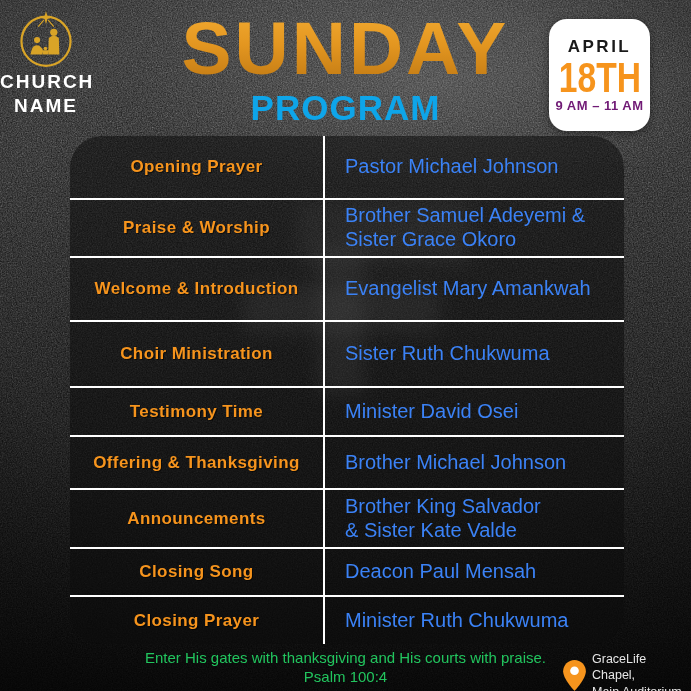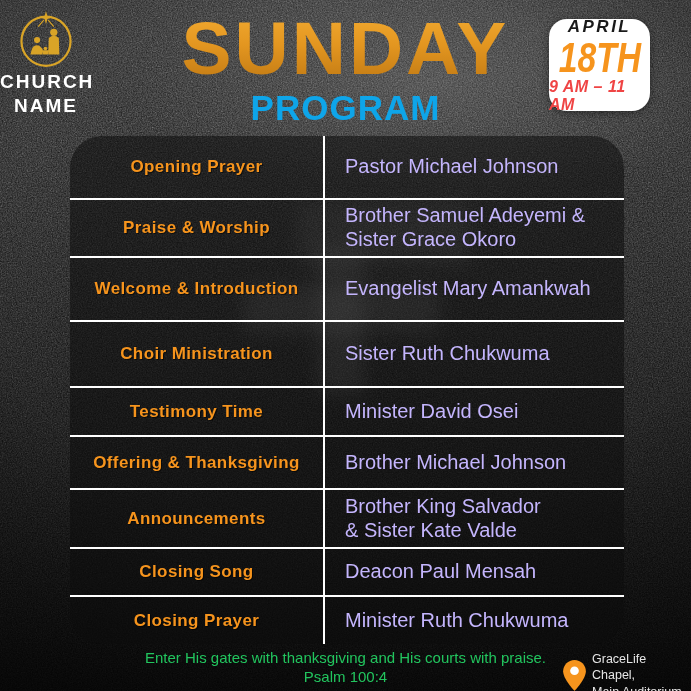--- a/index.html
+++ b/index.html
@@ -35,46 +35,45 @@
   
   .title-block{position:absolute;left:0;right:0;top:11px;text-align:center;}
   .sunday{font-weight:bold;font-size:75px;line-height:1;letter-spacing:3px;color:#E8981F;}
   @supports (-webkit-background-clip: text){
     .sunday{background:linear-gradient(180deg,#F2AA30 0%,#E39620 45%,#BF7813 100%);-webkit-background-clip:text;background-clip:text;color:transparent;}
   }
   .program-title{font-weight:bold;font-size:35px;line-height:1;letter-spacing:1px;color:#0ea5e9;margin-top:4px;}
 
   
   .date-badge{
-    position:absolute;left:549px;top:19px;width:101px;height:92px;border-radius:18px;
+    position:absolute;left:549px;top:19px;width:101px;height:112px;border-radius:18px;
     background:#fff;display:flex;flex-direction:column;align-items:center;justify-content:center;
     box-shadow:0 2px 8px rgba(0,0,0,0.45);
-    font-style:italic;
   }
   .badge-month{color:#1a1a1a;font-weight:bold;font-size:17px;letter-spacing:2.5px;}
   .badge-day{color:var(--accent);font-weight:bold;font-size:40px;line-height:.95;transform:scale(.84,1.08);margin:1px 0 2px;}
-  .badge-time{color:#ef4444;font-weight:bold;font-size:16px;letter-spacing:.5px;}
+  .badge-time{color:#701a75;font-weight:bold;font-size:13px;letter-spacing:.5px;}
 
   
   .program-panel{
     position:absolute;left:70px;top:136px;width:554px;height:508px;border-radius:32px;
     background:rgba(13,13,13,0.55);
     display:grid;grid-template-rows:64px 58px 64px 66px 49px 53px 59px 48px auto;
     overflow:hidden;
   }
   .vline{position:absolute;left:253px;top:0;bottom:0;width:2px;background:var(--line);z-index:2;}
   .prow{display:grid;grid-template-columns:253px 1fr;box-sizing:border-box;}
   .prow:not(:last-child){border-bottom:2px solid var(--line);}
   .pitem{
     display:flex;align-items:center;justify-content:center;text-align:center;
     color:var(--accent);font-weight:bold;font-size:17px;letter-spacing:.4px;
     padding:8px 8px;text-shadow:1px 1px 0 rgba(0,0,0,0.55);
   }
   .pname{
-    display:flex;align-items:center;color:#c4b5fd;font-size:20px;line-height:1.18;
+    display:flex;align-items:center;color:#3b82f6;font-size:20px;line-height:1.18;
     padding-left:22px;white-space:pre-line;
   }
 
   
   .verse-block{position:absolute;left:0;right:0;top:649px;text-align:center;color:#22c55e;}
   .verse-text{font-size:15px;line-height:1.2;}
   .verse-ref{font-size:15px;line-height:1.2;margin-top:1px;}
   .location-block{position:absolute;left:563px;top:651px;display:flex;align-items:center;gap:6px;}
   .pin-svg{width:23px;height:31px;flex:0 0 auto;}
   .pin-body{fill:var(--accent);}

